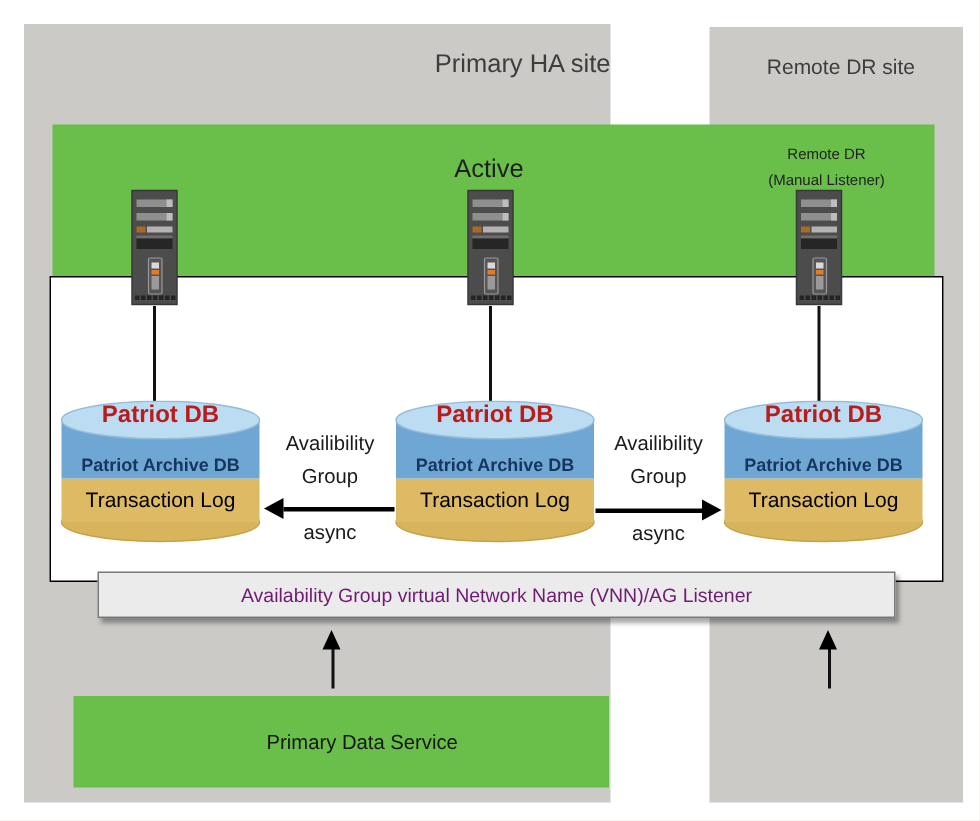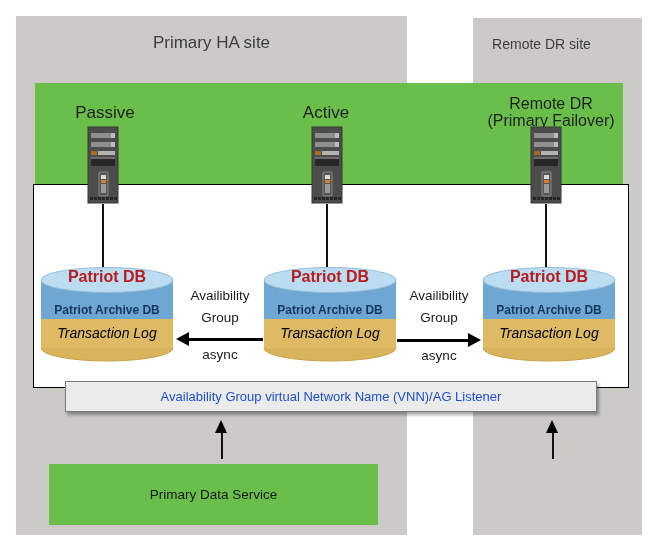--- a/index.html
+++ b/index.html
@@ -4,89 +4,88 @@
 <style>
   html,body{margin:0;padding:0;background:#fff;}
   .canvas{
     position:relative;width:653px;height:547px;background:#ffffff;
     font-family:"Liberation Sans", sans-serif;overflow:hidden;
   }
   .abs{position:absolute;}
   .site{background:#cccac7;}
   .site-primary{left:16px;top:16px;width:391px;height:519px;}
   .site-remote{left:473px;top:18px;width:169px;height:517px;}
-  .site-title{color:#3d3d3d;text-align:center;}
+  .site-title{color:#3d3d3d;text-align:right;}
   .site-title-primary{left:16px;top:33px;width:391px;font-size:17px;}
   .site-title-remote{left:473px;top:36px;width:137px;font-size:14px;}
   .green-band{left:35px;top:83px;width:588px;height:101px;background:#6abf4a;}
   .inner-box{left:33px;top:184px;width:594px;height:202px;background:#ffffff;border:1.5px solid #000;}
   .node-label{color:#1f1f1f;text-align:center;}
   .node-label-passive{left:45px;top:103px;width:120px;font-size:17px;}
   .node-label-active{left:266px;top:103px;width:120px;font-size:17px;}
-  .node-label-remote{left:481px;top:95px;width:140px;font-size:16px;line-height:17px;}
+  .node-label-remote{left:481px;top:95px;width:140px;font-size:10px;line-height:17px;}
   .connector{width:2px;background:#111;}
   .conn-1{left:102px;top:204px;height:66px;}
   .conn-2{left:326px;top:204px;height:66px;}
   .conn-3{left:545px;top:204px;height:66px;}
   .server{width:32px;height:84px;top:126px;}
   .server-1{left:87px;}
   .server-2{left:311px;}
   .server-3{left:530px;}
   .cylinder{width:134px;height:96px;top:267px;}
   .cyl-1{left:40px;} .cyl-2{left:263px;} .cyl-3{left:482px;}
   .cyl-text{position:absolute;left:0;width:134px;text-align:center;}
   .cyl-line1{top:1px;font-size:16px;font-weight:bold;color:#b91c1c;}
   .cyl-line2{top:36px;font-size:12px;font-weight:bold;color:#17365d;}
-  .cyl-line3{top:58px;font-size:14px;color:#000;font-style:italic;}
+  .cyl-line3{top:58px;font-size:14px;color:#000;}
   .repl-label{font-size:13.5px;color:#1a1a1a;text-align:center;line-height:22px;}
   .repl1-label{left:176px;top:285px;width:88px;}
   .repl2-label{left:395px;top:285px;width:88px;}
   .arrow-line{height:2.5px;background:#000;}
   .repl1-line{left:189px;top:338px;width:74px;}
   .repl2-line{left:397px;top:339px;width:72px;}
   .tri{width:0;height:0;}
   .tri-left{border-top:7px solid transparent;border-bottom:7px solid transparent;border-right:13px solid #000;}
   .repl1-head{left:176px;top:332px;}
   .tri-right{border-top:7px solid transparent;border-bottom:7px solid transparent;border-left:13px solid #000;}
   .repl2-head{left:468px;top:333px;}
   .repl-mode{font-size:13.5px;color:#1a1a1a;text-align:center;}
   .repl1-mode{left:176px;top:347px;width:88px;}
   .repl2-mode{left:395px;top:348px;width:88px;}
   .vnn-bar{
     left:65px;top:381px;width:530px;height:29px;background:#ebebeb;
     border:1px solid #7a7a7a;box-shadow:2px 3px 3px rgba(0,0,0,0.35);
     display:flex;align-items:center;justify-content:center;
-    font-size:13px;color:#1d4ed8;
+    font-size:13px;color:#701a75;
   }
   .up-line{width:2px;height:27px;background:#111;top:432px;}
   .up-line-left{left:221px;} .up-line-right{left:552px;}
   .up-head{border-left:6.5px solid transparent;border-right:6.5px solid transparent;border-bottom:13px solid #000;top:420px;}
   .up-head-left{left:215px;} .up-head-right{left:546px;}
-  .svc-box{background:#6abf4a;display:flex;align-items:center;justify-content:center;font-size:13.5px;color:#161616;}
+  .svc-box{background:#6abf4a;display:flex;align-items:center;justify-content:center;font-size:13.5px;color:#161616;padding-left:28px;}
   .svc-primary{left:49px;top:464px;width:329px;height:61px;}
   .svc-backup{left:480px;top:465px;width:150px;height:62px;}
 </style>
 </head>
 <body>
 
 <div class="canvas">
 
   <div class="abs site site-primary"></div>
   <div class="abs site site-remote"></div>
   <div class="abs site-title site-title-primary">Primary HA site</div>
   <div class="abs site-title site-title-remote">Remote DR site</div>
 
   <div class="abs green-band"></div>
   <div class="abs inner-box"></div>
 
-  <div class="abs node-label node-label-passive">Passive</div>
   <div class="abs node-label node-label-active">Active</div>
   <div class="abs node-label node-label-remote">
     <div>Remote DR</div>
-    <div>(Primary Failover)</div>
+    <div>(Manual Listener)</div>
   </div>
 
   <div class="abs connector conn-1"></div>
   <div class="abs connector conn-2"></div>
   <div class="abs connector conn-3"></div>
 
   <svg class="abs server server-1" viewBox="0 0 32 84">
     <rect x="1" y="1" width="30" height="76" fill="#4c4c4c" stroke="#383838"></rect>
     <rect x="4" y="7" width="24" height="5" fill="#8f8f8f"></rect>
       <rect x="24" y="7" width="4" height="5" fill="#bdbdbd"></rect>

